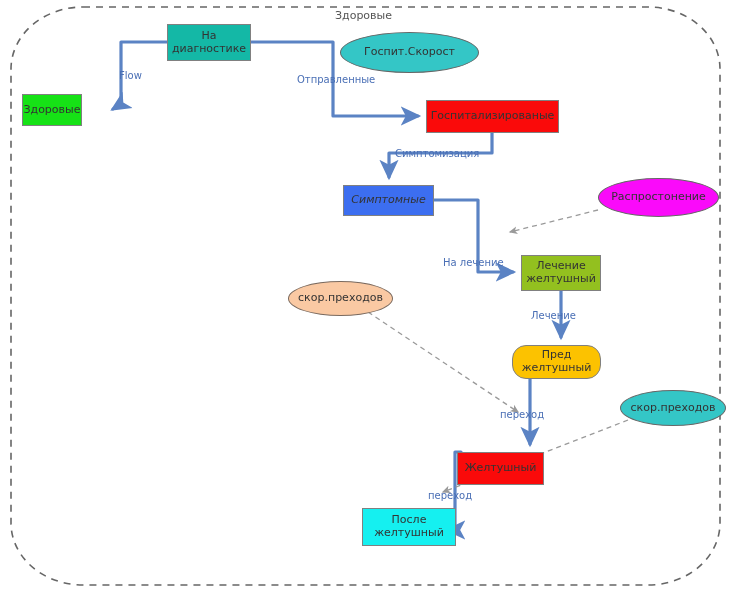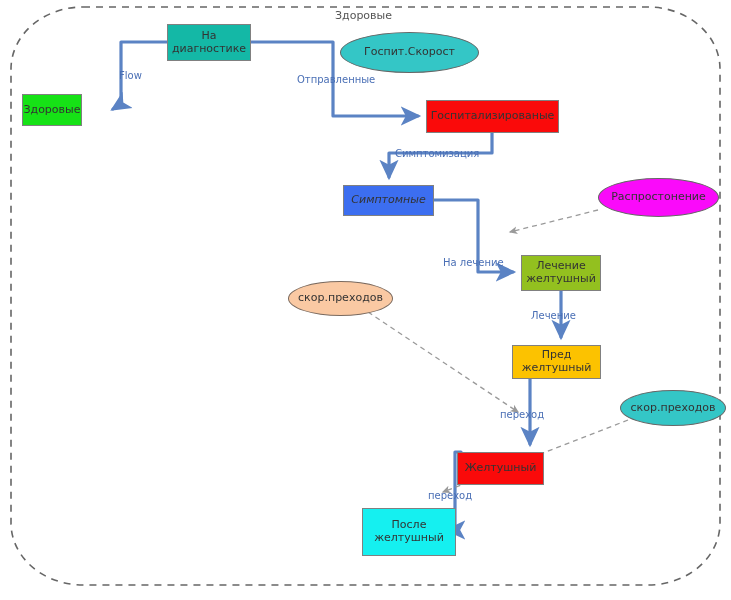--- a/index.html
+++ b/index.html
@@ -87,36 +87,36 @@
     <div>
       <div>Лечение</div>
       <div>желтушный</div>
     </div>
   </div>
 
   <div class="node ellnode" style="left:288px;top:281px;width:105px;height:35px;background:#FAC9A3;border-color:#7a6a5f;">
     <span>скор.преходов</span>
   </div>
 
-  <div class="node boxnode" style="left:512px;top:345px;width:89px;height:34px;background:#FCC200;">
+  <div class="node boxnode" style="left:512px;top:345px;width:89px;height:34px;background:#FCC200;border-radius:14px;">
     <div>
       <div>Пред</div>
       <div>желтушный</div>
     </div>
   </div>
 
   <div class="node ellnode" style="left:620px;top:390px;width:106px;height:36px;background:#34C6C6;">
     <span>скор.преходов</span>
   </div>
 
   <div class="node boxnode" style="left:457px;top:452px;width:87px;height:33px;background:#FA0A0A;">
     <span>Желтушный</span>
   </div>
 
-  <div class="node boxnode" style="left:362px;top:508px;width:94px;height:48px;background:#15F0F0;">
+  <div class="node boxnode" style="left:362px;top:508px;width:94px;height:38px;background:#15F0F0;">
     <div>
       <div>После</div>
       <div>желтушный</div>
     </div>
   </div>
 
   <div class="edge-label" style="left:119px;top:70px;">Flow</div>
   <div class="edge-label" style="left:297px;top:74px;">Отправленные</div>
   <div class="edge-label" style="left:395px;top:148px;">Симптомизация</div>
   <div class="edge-label" style="left:443px;top:237px;margin-top:20px;">На лечение</div>

